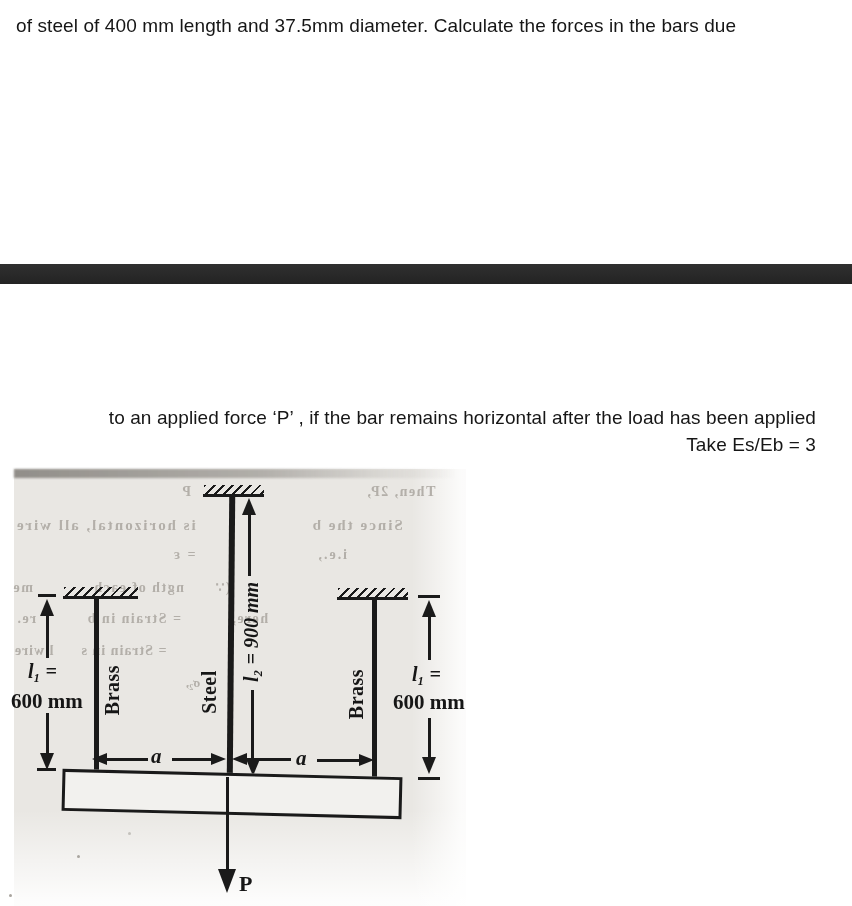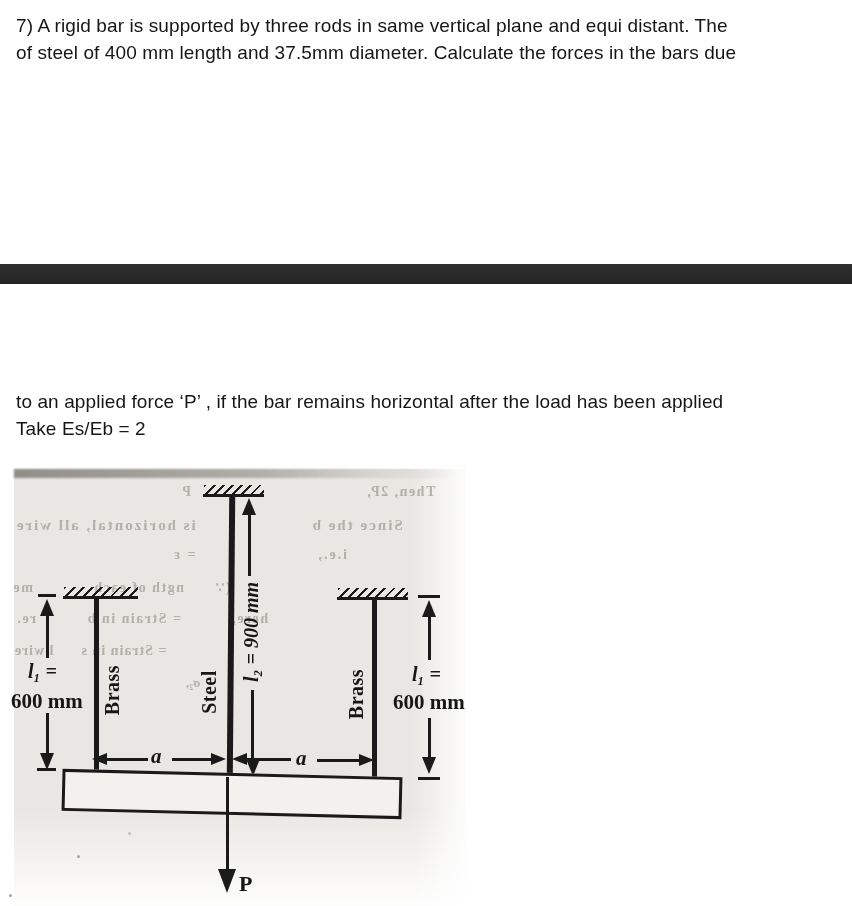--- a/index.html
+++ b/index.html
@@ -2,21 +2,21 @@
 <html><head>
 <meta charset="utf-8">
 <style>
   html,body{margin:0;padding:0;background:#ffffff;}
   #page{position:relative;width:852px;height:906px;background:#ffffff;overflow:hidden;
         font-family:"Liberation Sans",sans-serif;}
 
   
   .para{position:absolute;color:#161616;font-size:19px;line-height:27px;letter-spacing:0.1px;}
   #para1{left:16px;top:12px;width:800px;}
-  #para2{left:16px;top:388px;width:800px;}
+  #para2{left:16px;top:404px;width:800px;text-align:right;}
 
   
   #divider{position:absolute;left:0;top:264px;width:852px;height:20px;
            background:linear-gradient(#303030,#232323);}
 
   
   #scan{position:absolute;left:14px;top:469px;width:452px;height:437px;
         background:
           linear-gradient(to right, rgba(255,255,255,0) 88%, rgba(255,255,255,.85) 99%),
           linear-gradient(to bottom, rgba(255,255,255,0) 78%, rgba(255,255,255,.9) 99%),
@@ -66,29 +66,28 @@
              transform:rotate(1.4deg);transform-origin:center;}
 
   .speck{position:absolute;width:3px;height:3px;border-radius:50%;background:#a9a59f;}
 </style>
 </head>
 <body>
 
 <div id="page">
 
   <div id="para1" class="para">
-    <div>7) A rigid bar is supported by three rods in same vertical plane and equi distant. The</div>
     <div>of steel of 400 mm length and 37.5mm diameter. Calculate the forces in the bars due</div>
   </div>
 
   <div id="divider"></div>
 
   <div id="para2" class="para">
     <div>to an applied force ‘P’ , if the bar remains horizontal after the load has been applied</div>
-    <div>Take Es/Eb = 2</div>
+    <div>Take Es/Eb = 3</div>
   </div>
 
   <div id="scan"></div>
   <div id="smudge"></div>
 
   <div id="bleed1" class="bleed">Then, 2P,                                   P</div>
   <div id="bleed2" class="bleed">Since the b                    is horizontal, all wire</div>
   <div id="bleed3" class="bleed">i.e.,                      = ε</div>
   <div id="bleed4" class="bleed">(∵      ngth of each            me</div>
   <div id="bleed5" class="bleed">here,          = Strain in b          re.</div>

